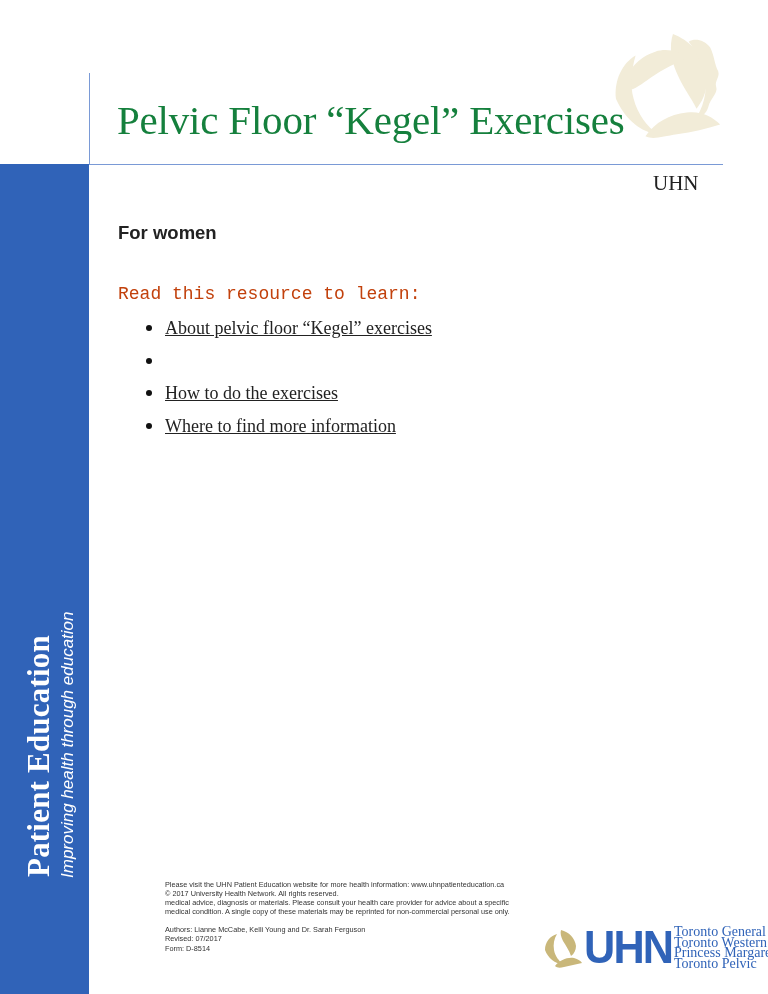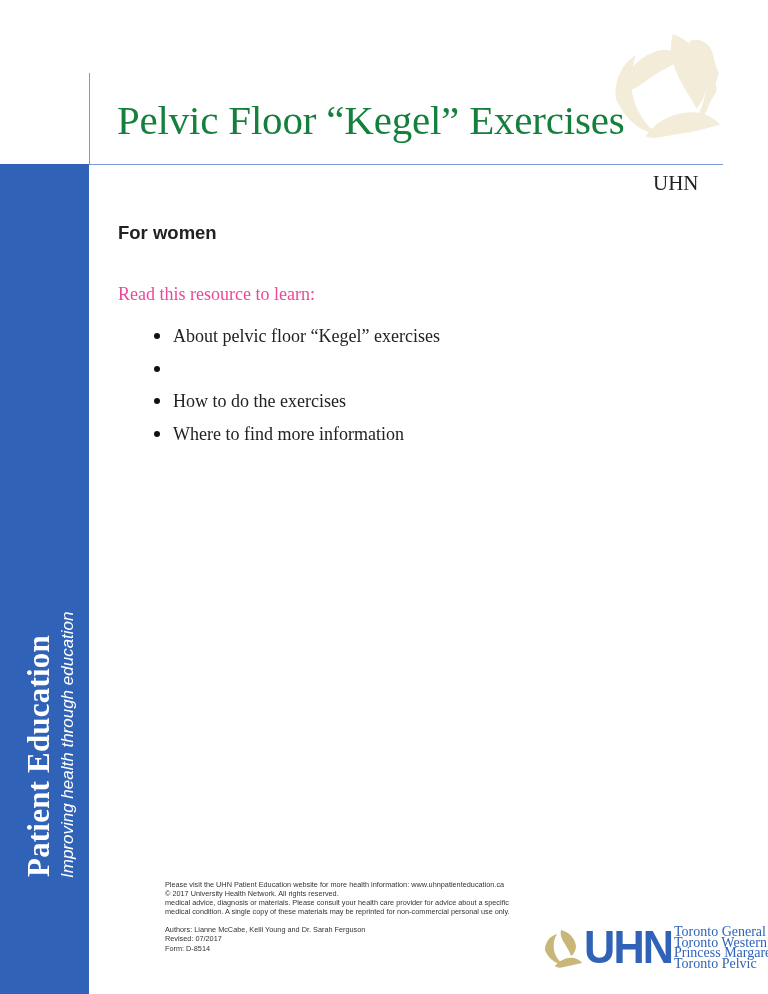--- a/index.html
+++ b/index.html
@@ -100,32 +100,33 @@
       font-family: "Liberation Sans", sans-serif;
       font-weight: bold;
       font-size: 18.5px;
       line-height: 24px;
       color: #222222;
     }
     .intro {
       position: absolute;
       left: 118px;
       top: 283px;
-      font-family: Liberation Serif, serif;
+      font-family: Liberation Mono, monospace;
       font-size: 18px;
       line-height: 22px;
-      color: #ec4899;
+      color: #c2410c;
     }
     .bullets {
       position: absolute;
       left: 118px;
       top: 313px;
-      margin: 12px;
+      margin: 4px;
       padding: 0;
       list-style: none;
+      text-decoration: underline;
     }
     .bullets li {
       position: relative;
       height: 32.5px;
       font-family: "Liberation Serif", serif;
       font-size: 18px;
       line-height: 22px;
       color: #222222;
       padding-left: 43px;
       white-space: nowrap;

